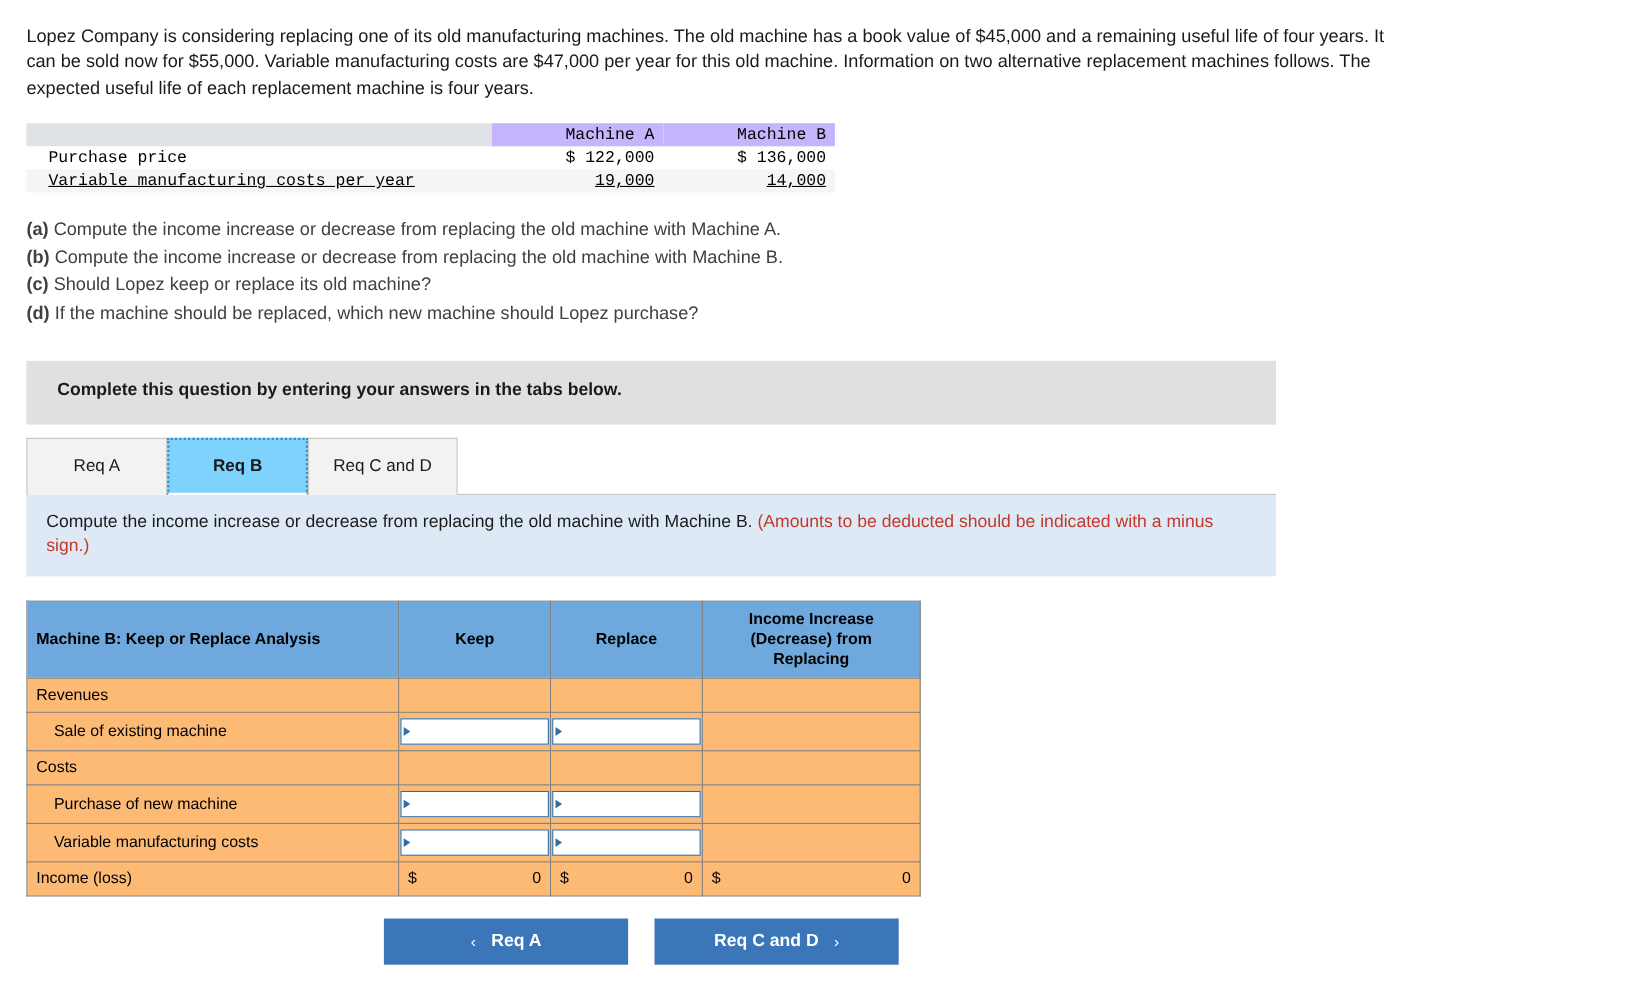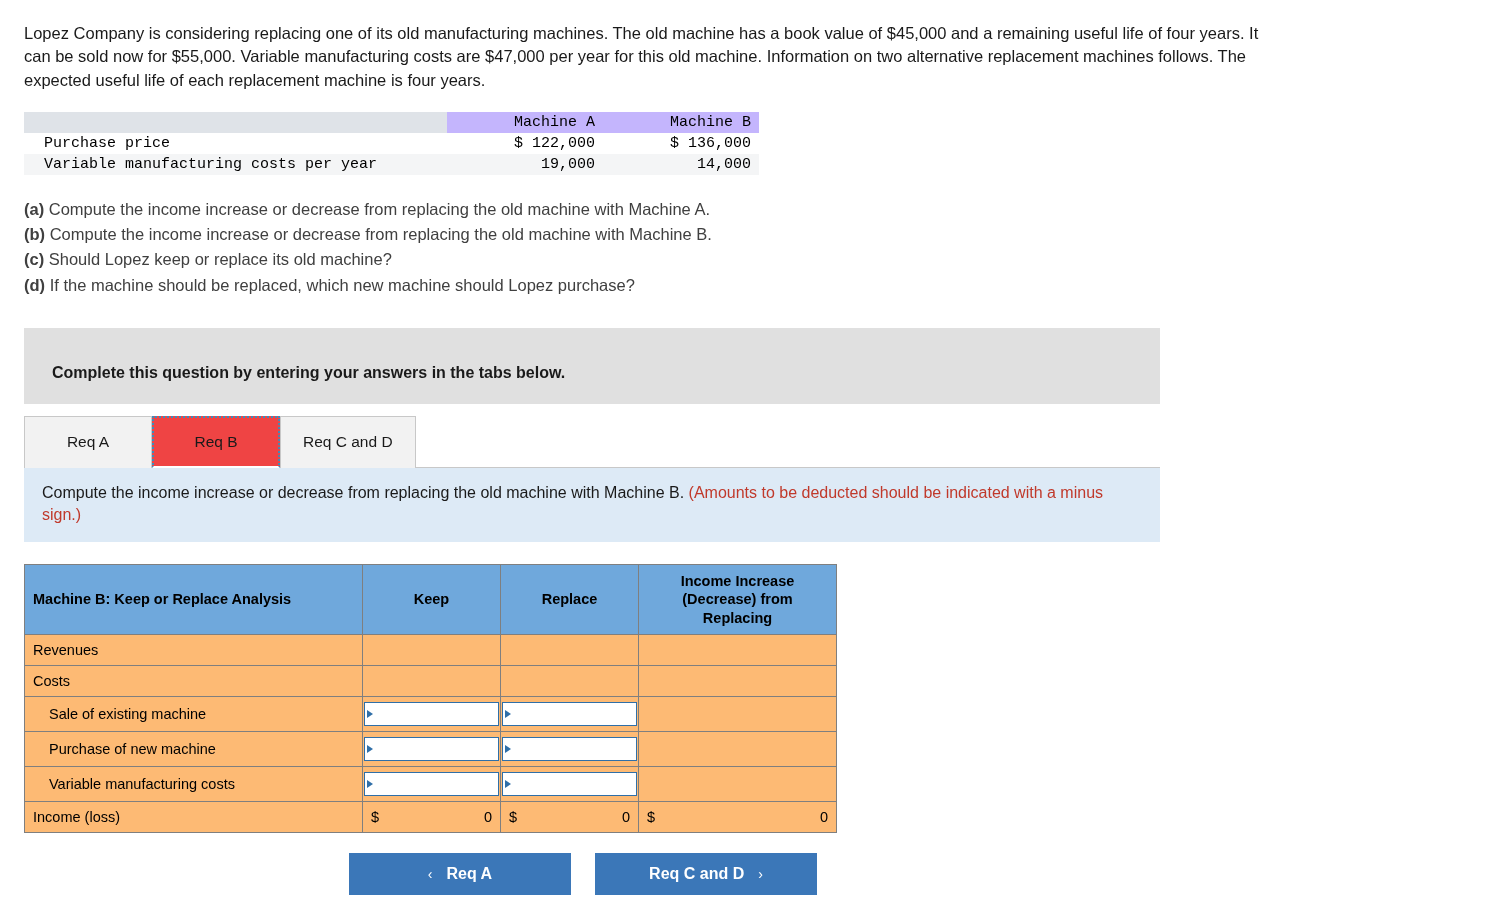--- a/index.html
+++ b/index.html
@@ -40,20 +40,21 @@
   .mono-table thead th {
     background: #c4b5fd;
     font-weight: normal;
     text-align: right;
   }
   .mono-table thead th.blank {
     background: #dfe3e8;
   }
   .mono-table tbody tr.alt td {
     background: #f4f5f6;
+    text-decoration: underline;
   }
   .mono-table td.label {
     text-align: left;
     padding-left: 20px;
   }
   .mono-table td.num {
     text-align: right;
     width: 140px;
   }
   
@@ -63,21 +64,21 @@
     line-height: 1.52;
     color: #404040;
   }
   .reqs b { font-weight: bold; }
 
   
   .banner {
     margin-top: 30px;
     background: #e0e0e0;
     width: 1136px;
-    padding: 36px 0 22px 28px;
+    padding: 18px 0 22px 28px;
     box-sizing: border-box;
     font-size: 16px;
     font-weight: bold;
     color: #1a1a1a;
   }
   
   .tabs {
     margin-top: 12px;
     display: flex;
     align-items: flex-end;
@@ -92,25 +93,26 @@
     justify-content: center;
     font-size: 15.5px;
     color: #1a1a1a;
     background: #f2f2f2;
     border: 1px solid #c8c8c8;
     border-bottom: none;
     box-sizing: border-box;
     padding: 0 22px;
   }
   .tab.active {
-    background: #ef4444;
+    background: #7dd3fc;
     border: 2px dotted #3c8dbc;
     border-bottom: 2px solid #ffffff;
     position: relative;
     z-index: 3;
+    font-weight: bold;
   }
   .tabs-rule {
     width: 1136px;
     height: 1px;
     background: #c8c8c8;
     margin-top: -1px;
   }
   
   .instruction {
     width: 1136px;
@@ -280,33 +282,33 @@
       </tr>
     </thead>
     <tbody>
       <tr>
         <td class="rowlabel">Revenues</td>
         <td></td>
         <td></td>
         <td></td>
       </tr>
       <tr>
+        <td class="rowlabel indent">Sale of existing machine</td>
+        <td class="inputcell">
+          <div class="cellinput"></div>
+        </td>
+        <td class="inputcell">
+          <div class="cellinput"></div>
+        </td>
+        <td></td>
+      </tr>
+      <tr>
         <td class="rowlabel">Costs</td>
         <td></td>
         <td></td>
-        <td></td>
-      </tr>
-      <tr>
-        <td class="rowlabel indent">Sale of existing machine</td>
-        <td class="inputcell">
-          <div class="cellinput"></div>
-        </td>
-        <td class="inputcell">
-          <div class="cellinput"></div>
-        </td>
         <td></td>
       </tr>
       <tr>
         <td class="rowlabel indent">Purchase of new machine</td>
         <td class="inputcell">
           <div class="cellinput"></div>
         </td>
         <td class="inputcell">
           <div class="cellinput"></div>
         </td>

